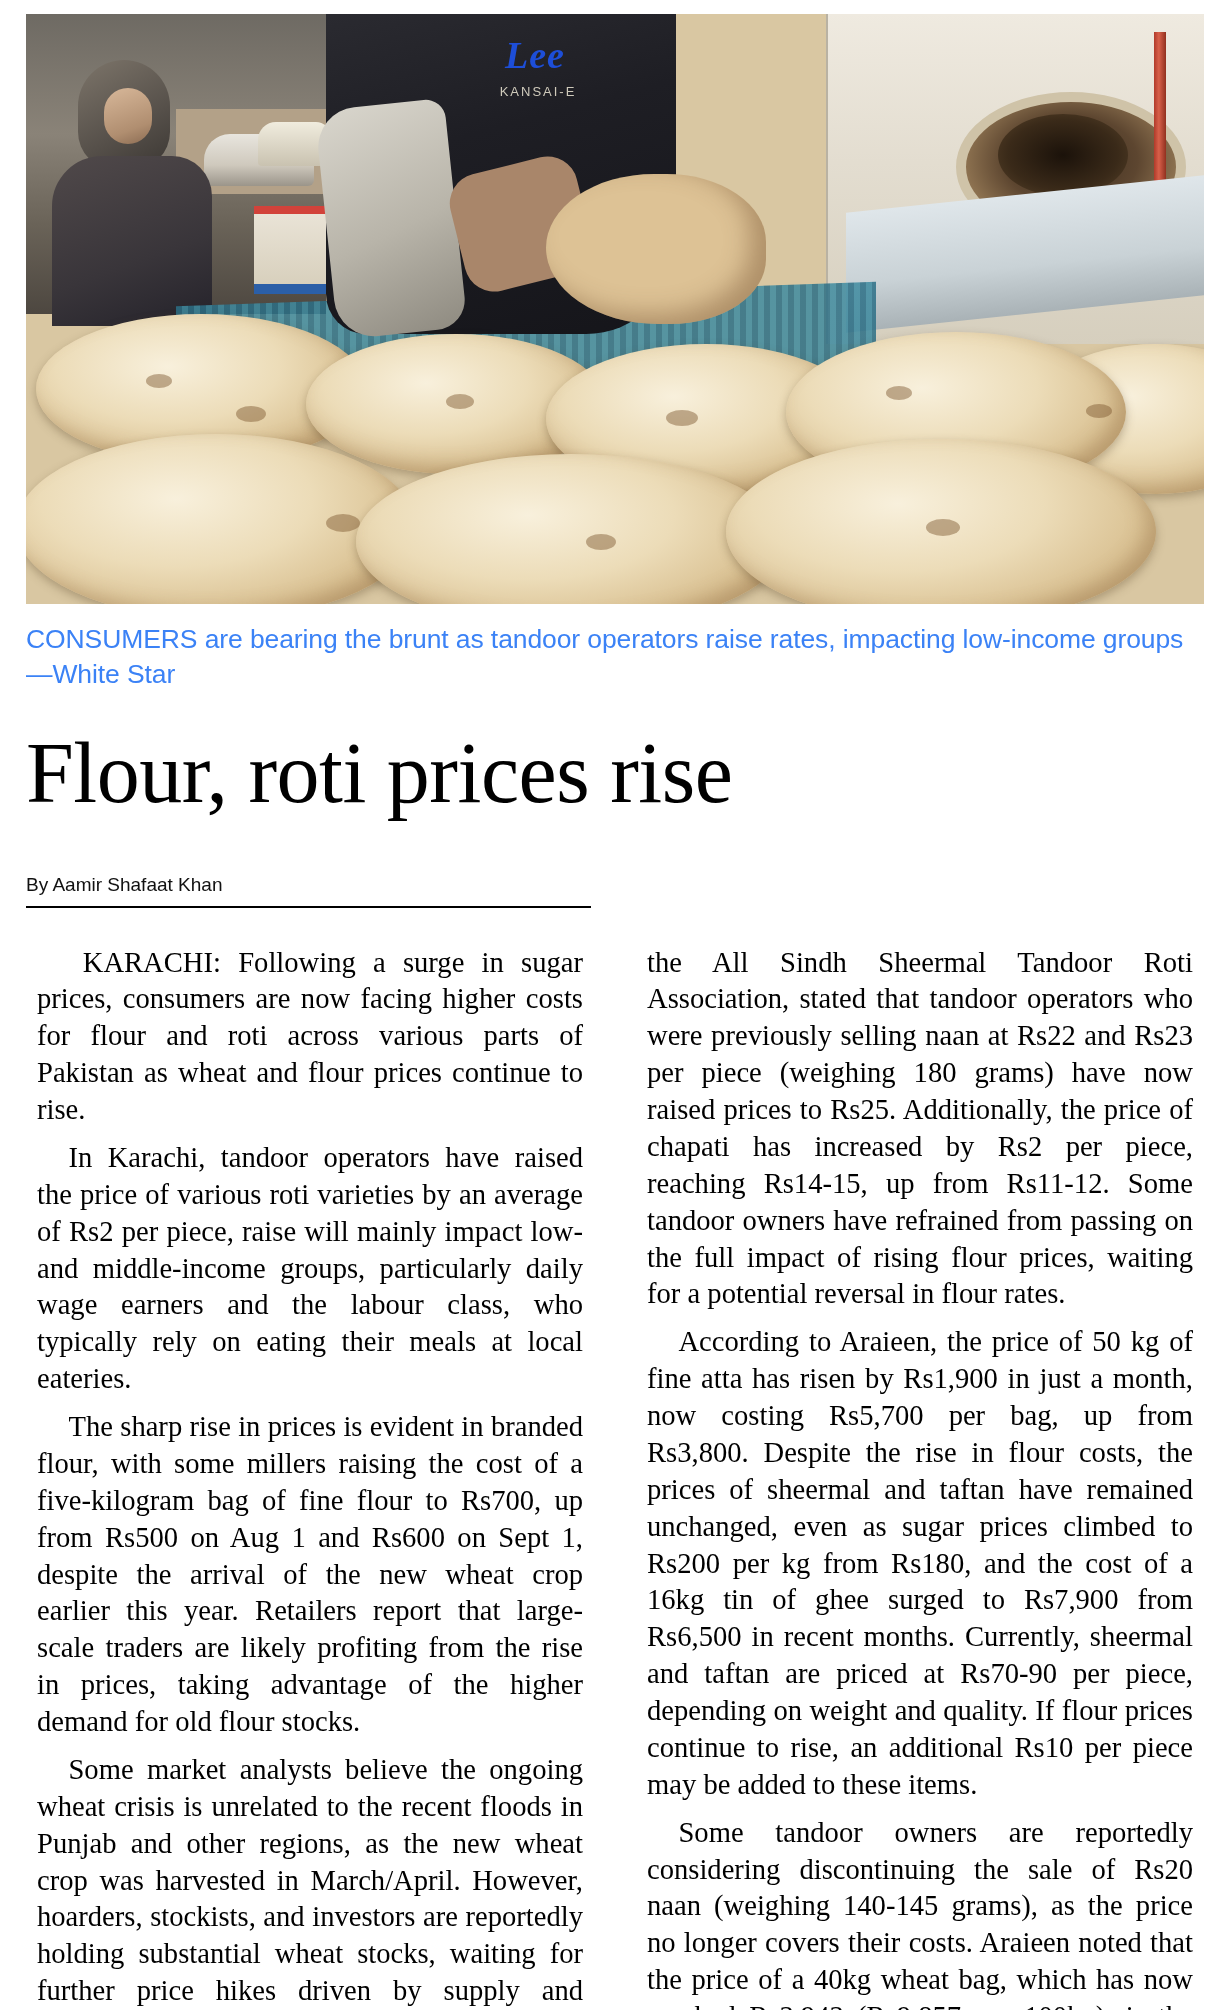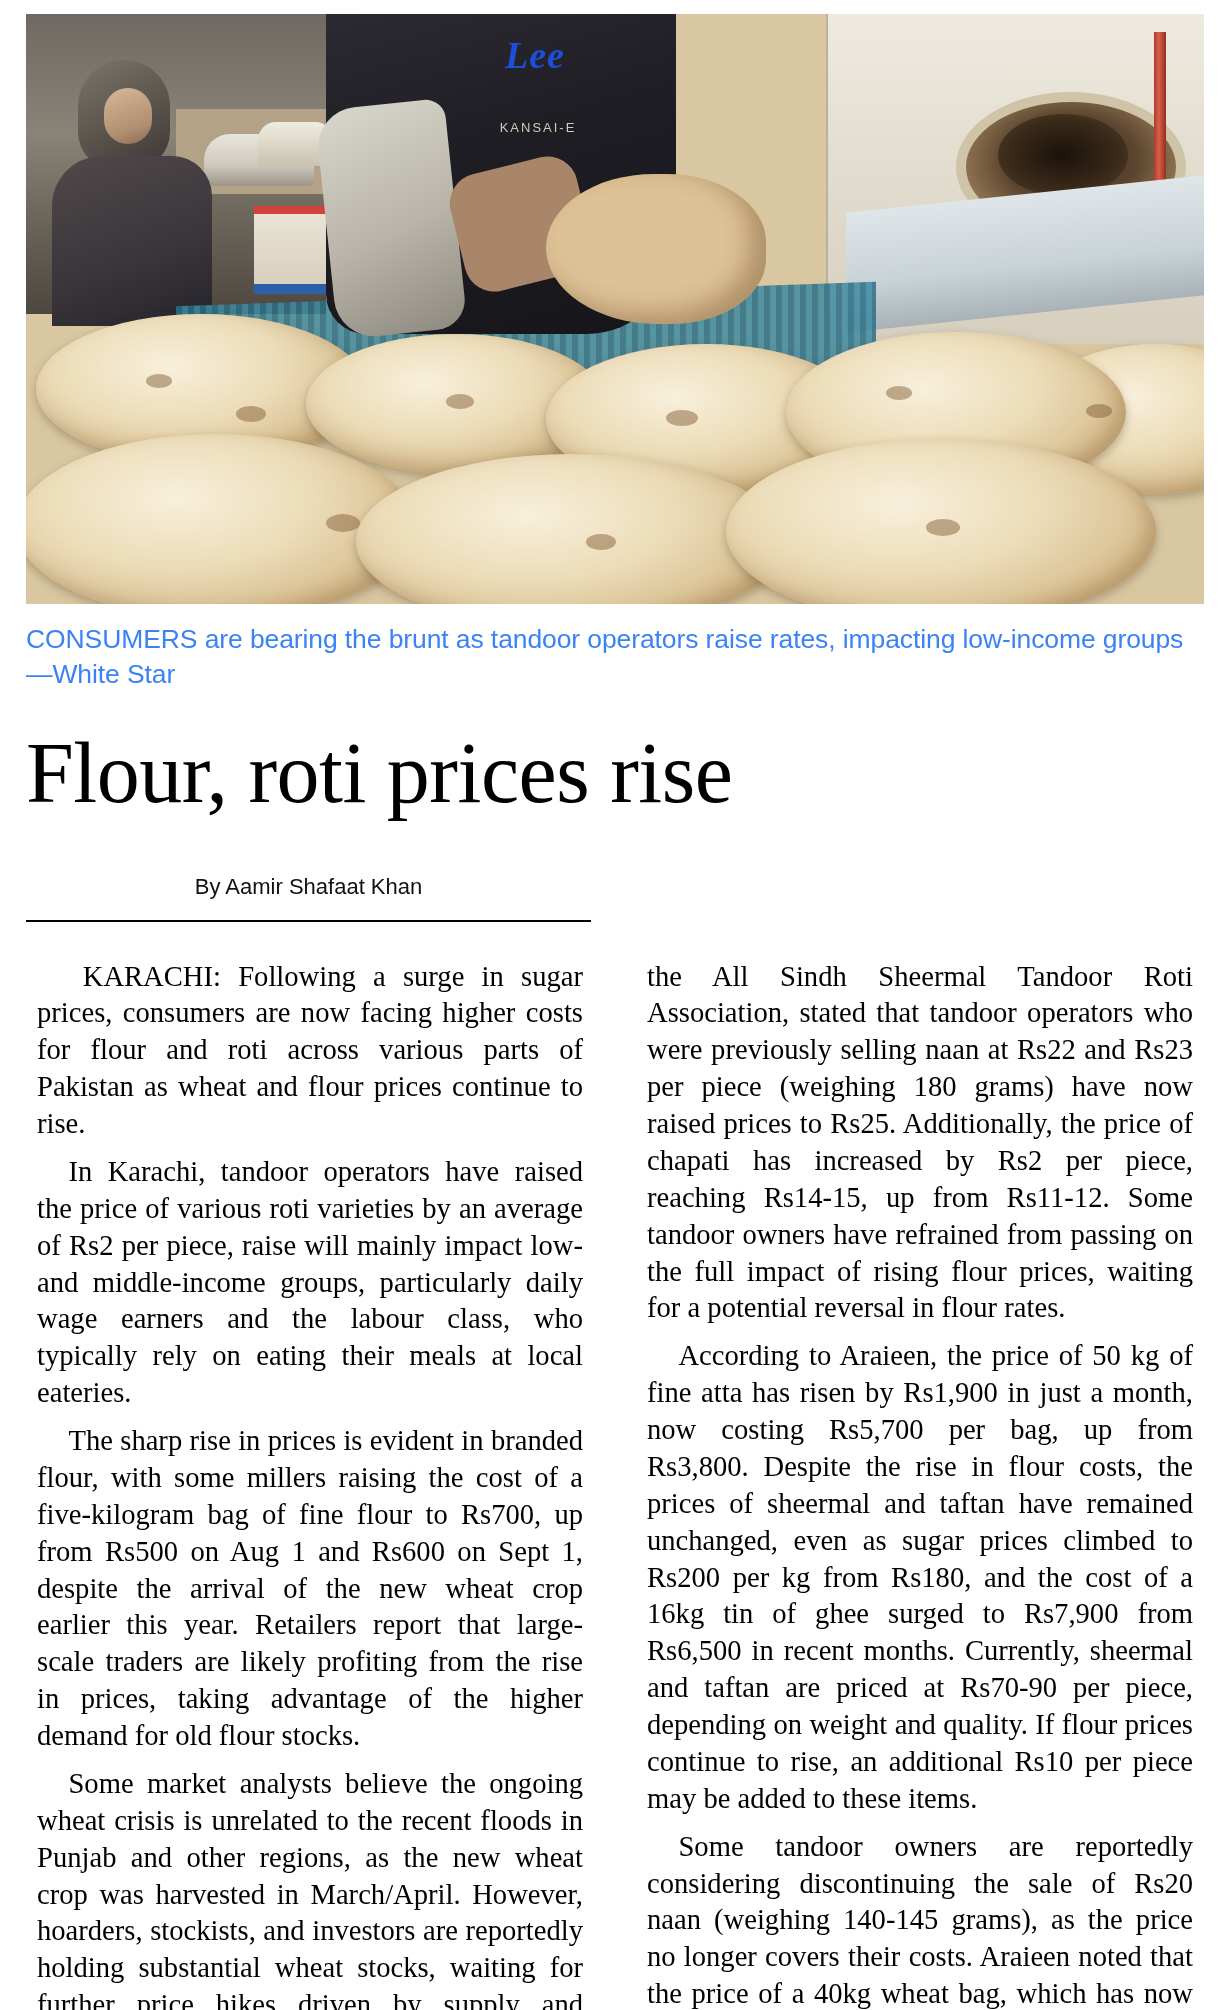--- a/index.html
+++ b/index.html
@@ -127,21 +127,20 @@
     line-height: 46px;
   }
   .ph-kansai {
     position: absolute;
     left: 452px; top: 70px; width: 120px; height: 18px;
     color: #cfcabb;
     font-family: "Liberation Sans", sans-serif;
     font-size: 13px;
     letter-spacing: 2px;
     text-align: center;
-    margin-top: 36px;
   }
   
   .ph-wall {
     position: absolute;
     left: 800px; top: 0; width: 378px; height: 330px;
     background: linear-gradient(to bottom, #efeae0 0%, #e3ddd0 45%, #d6cfbe 100%);
   }
   .ph-wall-line {
     position: absolute;
     left: 800px; top: 0; width: 2px; height: 330px;
@@ -237,24 +236,23 @@
     font-weight: normal;
   }
 
   
   .byline-block {
     margin-top: 22px;
     width: 565px;
   }
   .byline {
     font-family: "Liberation Sans", sans-serif;
-    font-size: 22px;
+    font-size: 19px;
     color: #111;
-    padding-bottom: 20px;
-    text-align: center;
+    padding-bottom: 10px;
   }
   .byline-rule {
     border-bottom: 2px solid #000;
     width: 565px;
   }
 
   
   .columns {
     margin-top: 26px;
     display: flex;

